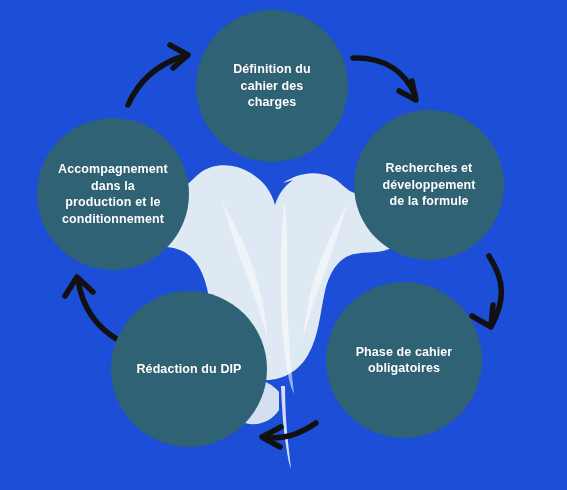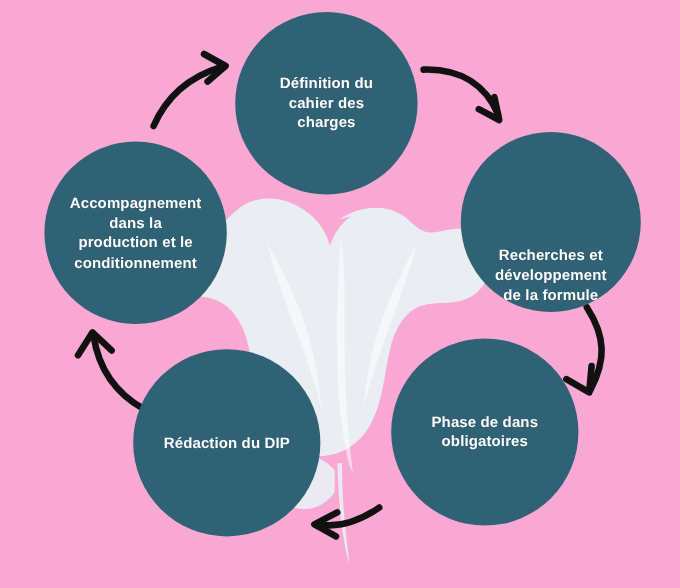--- a/index.html
+++ b/index.html
@@ -8,21 +8,21 @@
     padding: 0;
     background: #ffffff;
   }
   body {
     font-family: "Liberation Sans", sans-serif;
   }
   #stage {
     position: relative;
     width: 567px;
     height: 490px;
-    background: #f9a8d4;
+    background: #1d4ed8;
     overflow: hidden;
   }
   #watermark {
     position: absolute;
     left: 0;
     top: 0;
     width: 567px;
     height: 490px;
     pointer-events: none;
   }
@@ -143,28 +143,28 @@
 
     </g>
   </svg>
 
   <div class="node" style="left:196px; top:10px; width:152px; height:152px;">
     <span class="node-label">Définition du
 cahier des
 charges</span>
   </div>
 
-  <div class="node" style="left:384px; top:110px; width:150px; height:150px;align-items:flex-end;">
+  <div class="node" style="left:354px; top:110px; width:150px; height:150px;">
     <span class="node-label">Recherches et
 développement
 de la formule</span>
   </div>
 
   <div class="node" style="left:326px; top:282px; width:156px; height:156px;">
-    <span class="node-label">Phase de dans
+    <span class="node-label">Phase de cahier
 obligatoires</span>
   </div>
 
   <div class="node" style="left:111px; top:291px; width:156px; height:156px;">
     <span class="node-label">Rédaction du DIP</span>
   </div>
 
   <div class="node" style="left:37px; top:118px; width:152px; height:152px;align-items:center;">
     <span class="node-label">Accompagnement
 dans la

